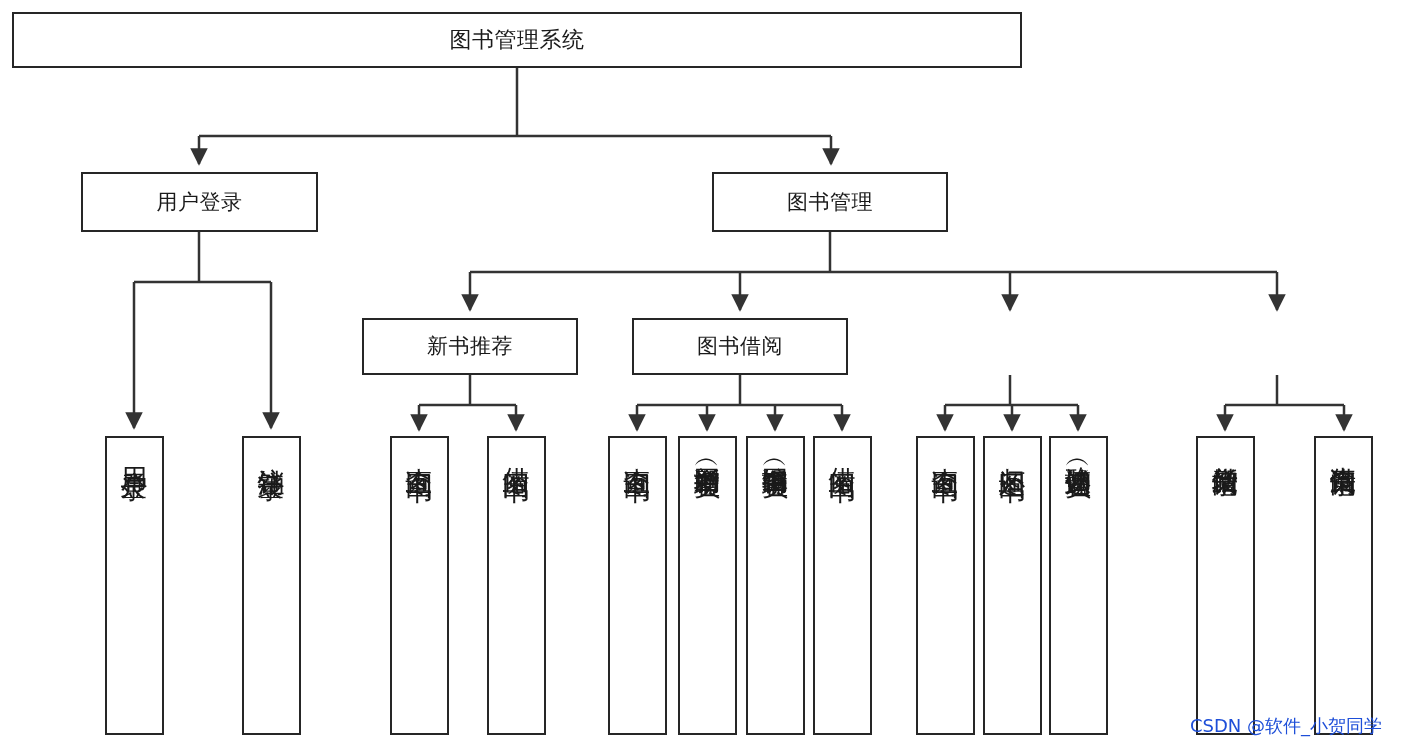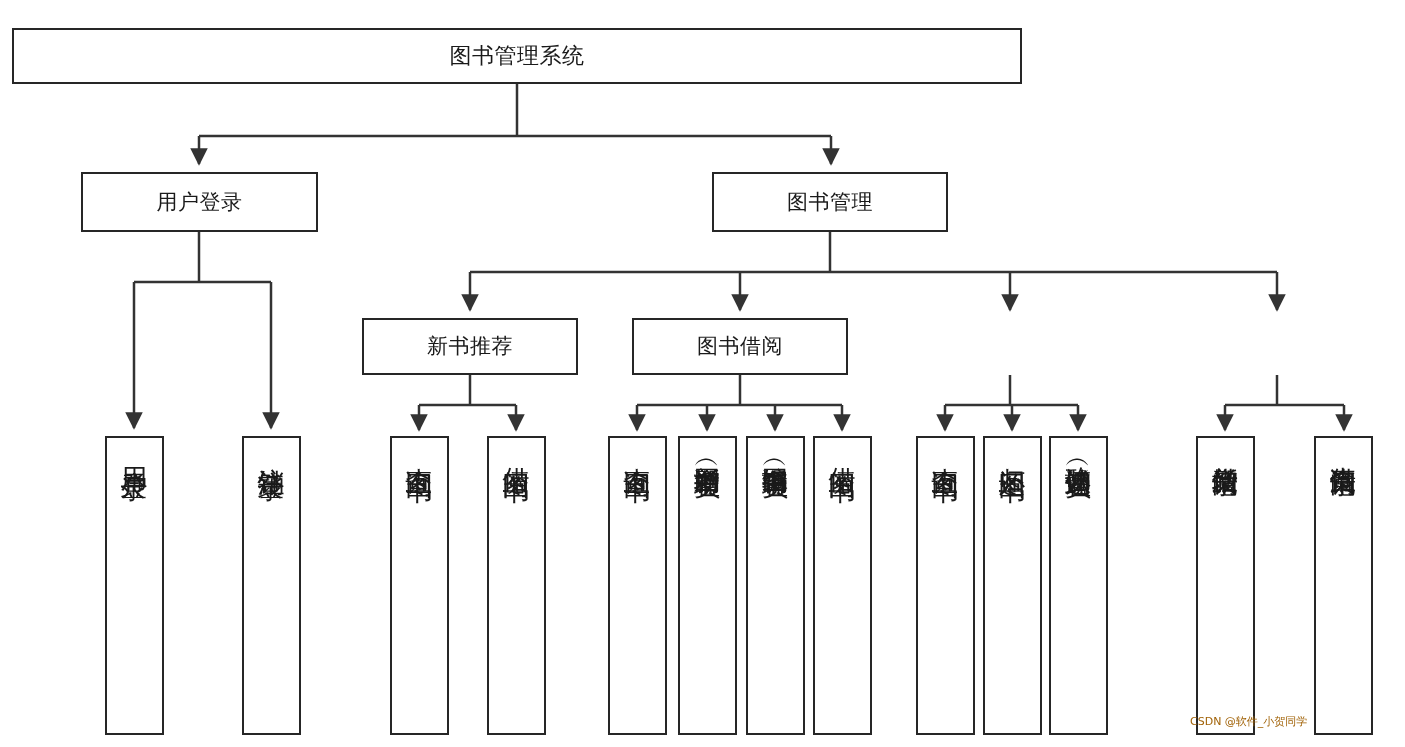--- a/index.html
+++ b/index.html
@@ -59,22 +59,22 @@
     line-height: 1.0;
     letter-spacing: 3px;
     margin: 0 auto;
   }
   .node.vertical.tight .node-label {
     letter-spacing: 1px;
     font-size: 26px;
   }
   .watermark {
     position: absolute;
-    color: #a16207;
-    font-size: 11px;
+    color: #1d4ed8;
+    font-size: 18px;
     white-space: nowrap;
     font-family: "DejaVu Sans", "Liberation Sans", sans-serif;
   }
 </style>
 </head>
 <body>
 
 <div id="canvas">
 
   <svg id="diagram-svg" viewBox="0 0 1405 747" xmlns="http://www.w3.org/2000/svg">
@@ -120,21 +120,21 @@
       <path d="M 1012 405 L 1012 430" marker-end="url(#arrow)"></path>
       <path d="M 1078 405 L 1078 430" marker-end="url(#arrow)"></path>
 
       <path d="M 1277 375 L 1277 405"></path>
       <path d="M 1225 405 L 1344 405"></path>
       <path d="M 1225 405 L 1225 430" marker-end="url(#arrow)"></path>
       <path d="M 1344 405 L 1344 430" marker-end="url(#arrow)"></path>
     </g>
   </svg>
 
-  <div class="node root horizontal" style="left:12px; top:12px; width:1010px; height:56px;margin-top:16px;">
+  <div class="node root horizontal" style="left:12px; top:12px; width:1010px; height:56px;">
     <span class="node-label">图书管理系统</span>
   </div>
 
   <div class="node horizontal" style="left:81px; top:172px; width:237px; height:60px;">
     <span class="node-label">用户登录</span>
   </div>
   <div class="node horizontal" style="left:362px; top:318px; width:216px; height:57px;">
     <span class="node-label">新书推荐</span>
   </div>
 

